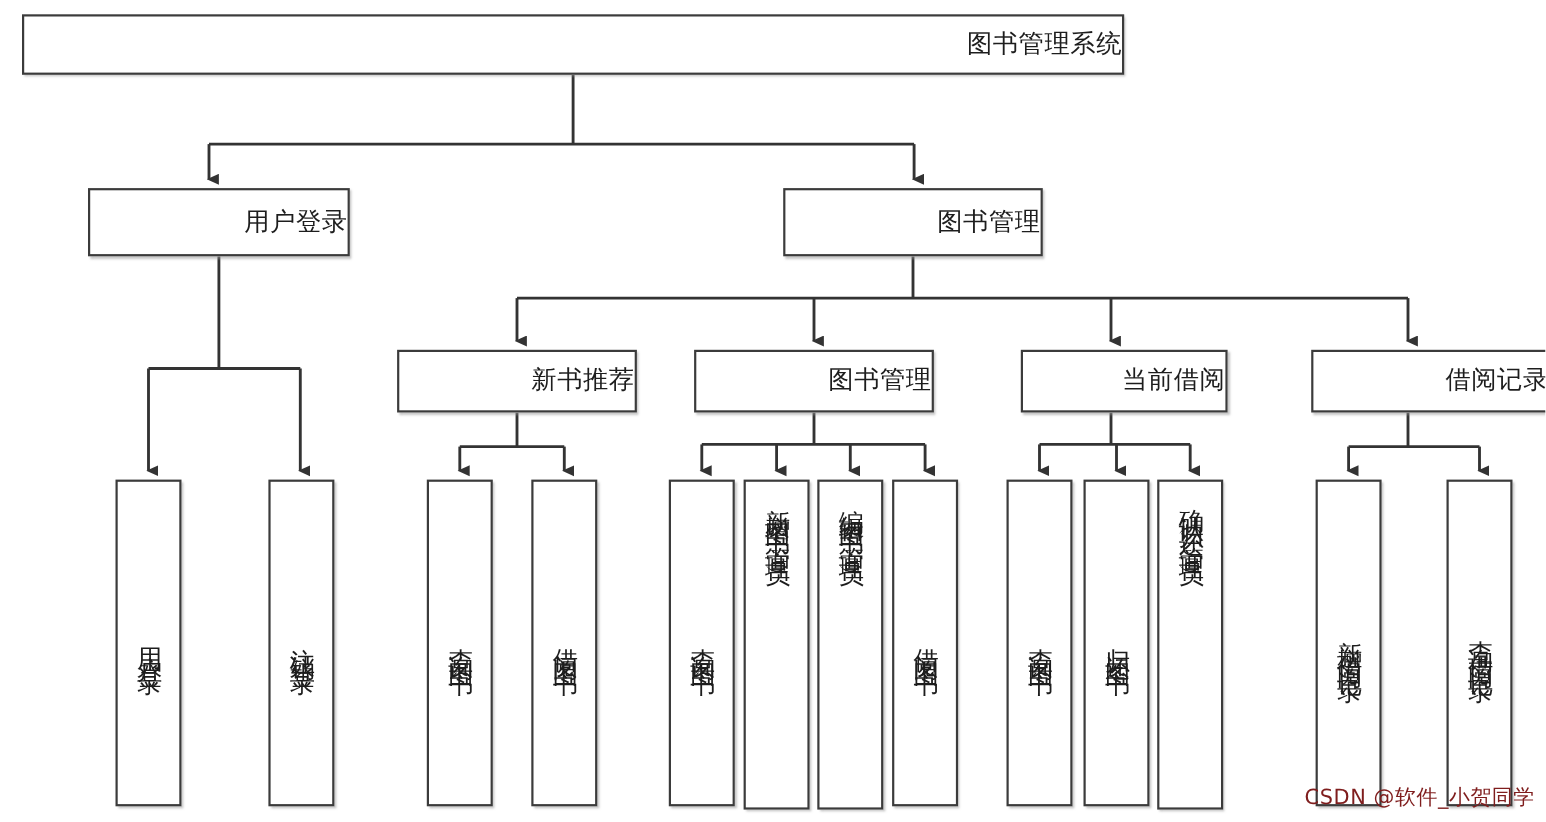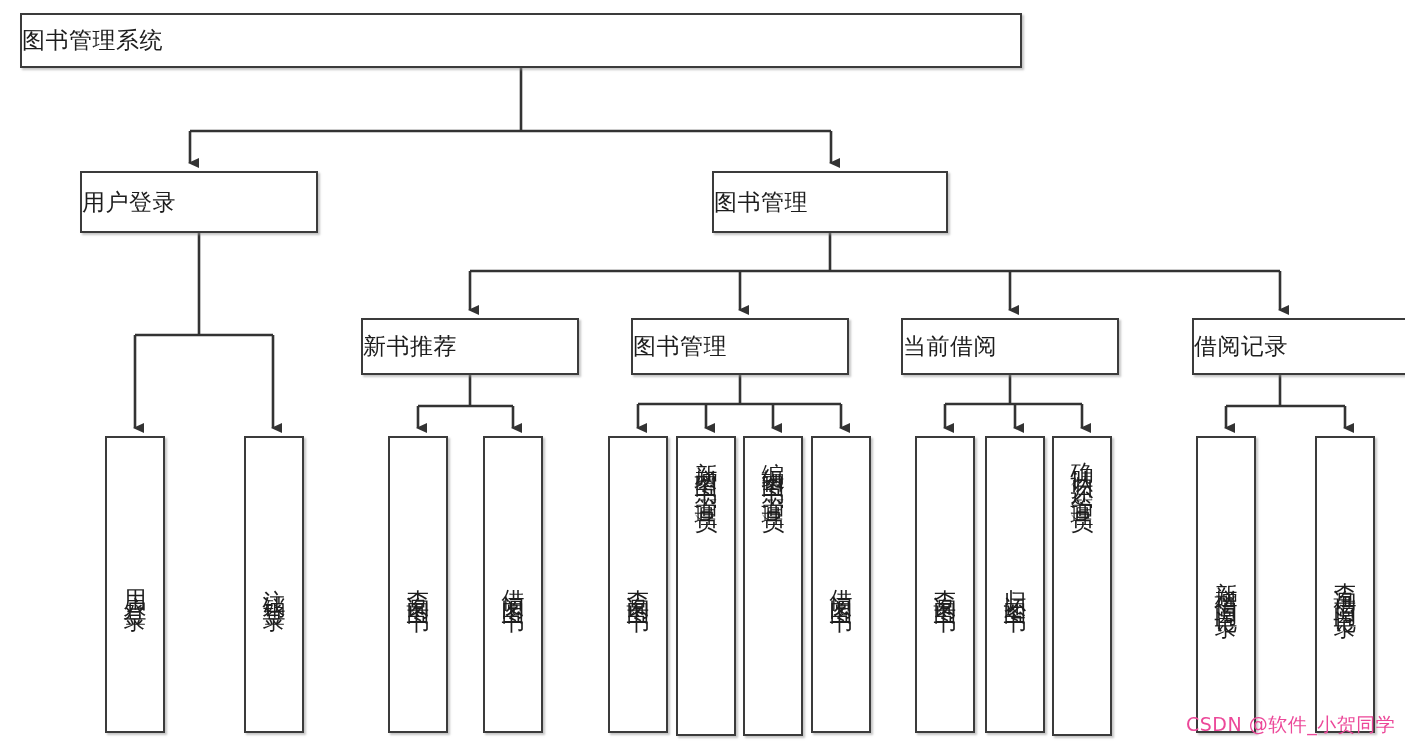--- a/index.html
+++ b/index.html
@@ -24,21 +24,21 @@
     pointer-events: none;
   }
   .node {
     position: absolute;
     box-sizing: border-box;
     background: #ffffff;
     border: 2px solid #3b3b3b;
     box-shadow: 2px 2px 2px rgba(150,150,150,0.55);
     display: flex;
     align-items: center;
-    justify-content: flex-start;
+    justify-content: flex-end;
     color: #1d1d1d;
   }
   .node .label {
     text-align: center;
     line-height: 1.08;
     white-space: nowrap;
   }
   .node.horiz .label {
     font-size: 23px;
     letter-spacing: 0.5px;
@@ -59,21 +59,21 @@
     line-height: 1;
     margin: 0 auto;
   }
   .node.vert.mid .label { margin-top: auto; margin-bottom: auto; }
   .node.vert.top .label { margin-top: 6px; }
   .watermark {
     position: absolute;
     left: 1186px;
     top: 712px;
     font-size: 19px;
-    color: #ec4899;
+    color: #7f1d1d;
     white-space: nowrap;
     letter-spacing: 0.5px;
   }
 </style>
 </head>
 <body>
 
 <div id="canvas">
 
   <svg class="wires" viewBox="0 0 1405 747">
@@ -136,21 +136,21 @@
   <div class="node horiz" style="left:361px;top:318px;width:218px;height:57px;">
     <span class="label">新书推荐</span>
   </div>
 
   <div class="node horiz" style="left:712px;top:171px;width:236px;height:62px;">
     <span class="label">图书管理</span>
   </div>
   <div class="node horiz" style="left:631px;top:318px;width:218px;height:57px;">
     <span class="label">图书管理</span>
   </div>
-  <div class="node horiz" style="left:901px;top:318px;width:218px;height:57px;">
+  <div class="node horiz" style="left:928px;top:318px;width:188px;height:57px;">
     <span class="label">当前借阅</span>
   </div>
   <div class="node horiz" style="left:1171px;top:318px;width:218px;height:57px;margin-left:21px;">
     <span class="label">借阅记录</span>
   </div>
 
   <div class="node vert mid" style="left:105px;top:436px;width:60px;height:297px;">
     <span class="label">用户登录</span>
   </div>
   <div class="node vert mid" style="left:244px;top:436px;width:60px;height:297px;">

